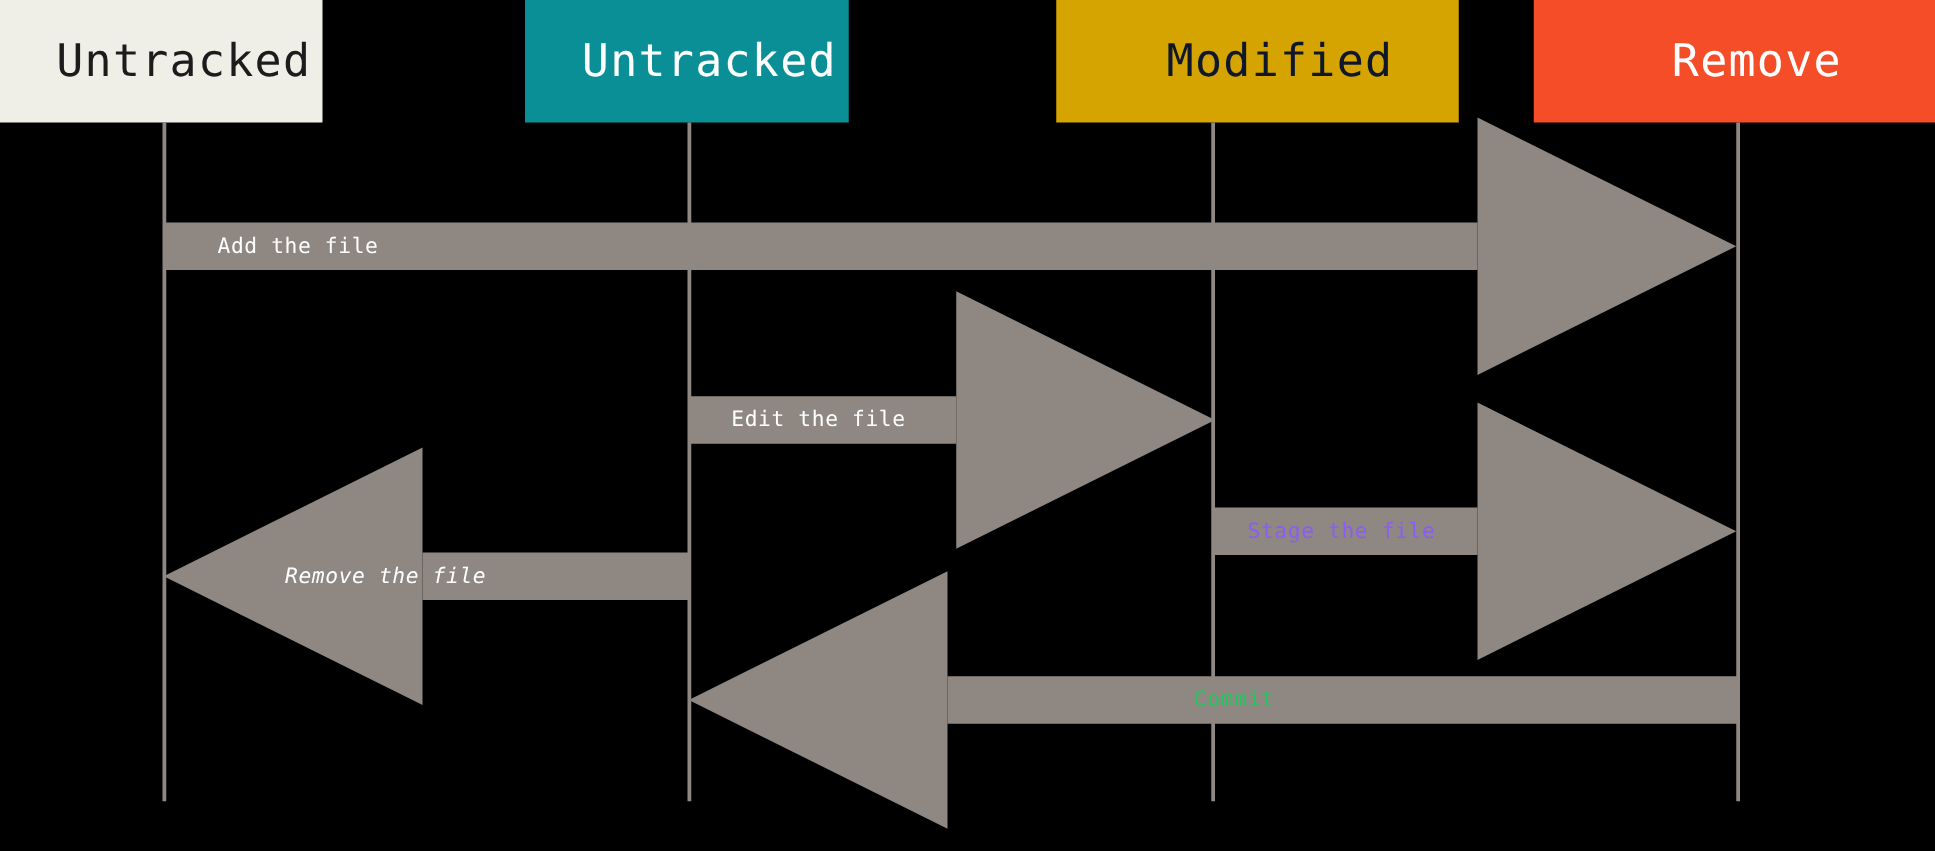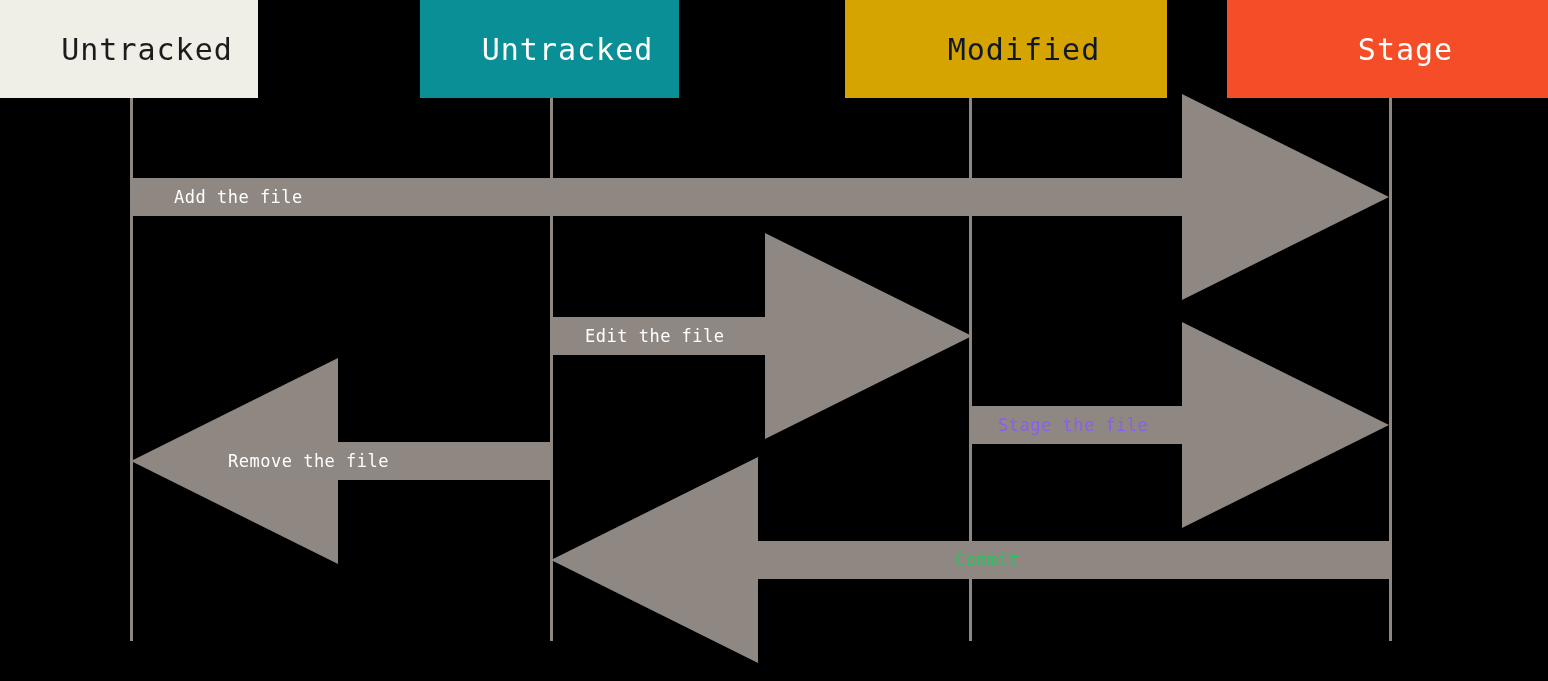--- a/index.html
+++ b/index.html
@@ -21,21 +21,21 @@
     position: absolute;
     top: 0;
     height: 98px;
     display: flex;
     align-items: center;
     justify-content: center;
     box-sizing: border-box;
   }
   .state-label {
     font-family: "DejaVu Sans Mono", "Liberation Mono", monospace;
-    font-size: 30px;
+    font-size: 36px;
     letter-spacing: 1px;
     white-space: nowrap;
     margin-left: 36px;
   }
 
   
   .lifeline {
     position: absolute;
     width: 3px;
     background: #8f8882;
@@ -84,21 +84,21 @@
   <div class="state-box" style="left: 0px; width: 258px; background: rgb(239, 239, 231);">
     <span class="state-label" style="color: rgb(28, 28, 28);">Untracked</span>
   </div>
   <div class="state-box" style="left: 420px; width: 259px; background: rgb(11, 143, 150);">
     <span class="state-label" style="color: rgb(255, 255, 255);">Untracked</span>
   </div>
   <div class="state-box" style="left: 845px; width: 322px; background: rgb(214, 164, 0);">
     <span class="state-label" style="color: #0f172a;">Modified</span>
   </div>
   <div class="state-box" style="left: 1227px; width: 321px; background: rgb(244, 77, 39);">
-    <span class="state-label" style="color: rgb(255, 255, 255);">Stage</span>
+    <span class="state-label" style="color: rgb(255, 255, 255);">Remove</span>
   </div>
 
   <div class="lifeline" style="left: 130px; top: 98px; height: 543px; background: rgb(143, 136, 130);"></div>
   <div class="lifeline" style="left: 550px; top: 98px; height: 543px; background: rgb(143, 136, 130);"></div>
   <div class="lifeline" style="left: 969px; top: 98px; height: 543px; background: rgb(143, 136, 130);"></div>
   <div class="lifeline" style="left: 1389px; top: 98px; height: 543px; background: rgb(143, 136, 130);"></div>
 
   <div class="arrow">
     <div class="arrow-shaft" style="left: 131px; width: 1051px; top: 178px; background: rgb(143, 136, 130);"></div>
     <div class="arrow-head right" style="top: 94px; left: 1182px; border-left-width: 207px; border-left-color: rgb(143, 136, 130); border-top-width: 103px; border-bottom-width: 103px;"></div>
@@ -107,21 +107,21 @@
 
   <div class="arrow">
     <div class="arrow-shaft" style="left: 551px; width: 214px; top: 317px; background: rgb(143, 136, 130);"></div>
     <div class="arrow-head right" style="top: 233px; left: 765px; border-left-width: 207px; border-left-color: rgb(143, 136, 130); border-top-width: 103px; border-bottom-width: 103px;"></div>
     <div class="arrow-text" style="left: 585px; top: 317px; color: rgb(255, 255, 255);">Edit the file</div>
   </div>
 
   <div class="arrow">
     <div class="arrow-shaft" style="left: 338px; width: 213px; top: 442px; background: rgb(143, 136, 130);"></div>
     <div class="arrow-head left" style="top: 358px; left: 131px; border-right-width: 207px; border-right-color: rgb(143, 136, 130); border-top-width: 103px; border-bottom-width: 103px;"></div>
-    <div class="arrow-text" style="left: 228px; top: 442px; color: rgb(255, 255, 255);">Remove the file</div>
+    <div class="arrow-text" style="left: 228px; top: 442px; color: rgb(255, 255, 255); font-style: italic;">Remove the file</div>
   </div>
 
   <div class="arrow">
     <div class="arrow-shaft" style="left: 970px; width: 212px; top: 406px; background: rgb(143, 136, 130);"></div>
     <div class="arrow-head right" style="top: 322px; left: 1182px; border-left-width: 207px; border-left-color: rgb(143, 136, 130); border-top-width: 103px; border-bottom-width: 103px;"></div>
     <div class="arrow-text" style="left: 998px; top: 406px; color: #8b5cf6;">Stage the file</div>
   </div>
 
   <div class="arrow">
     <div class="arrow-shaft" style="left: 758px; width: 632px; top: 541px; background: rgb(143, 136, 130);"></div>

